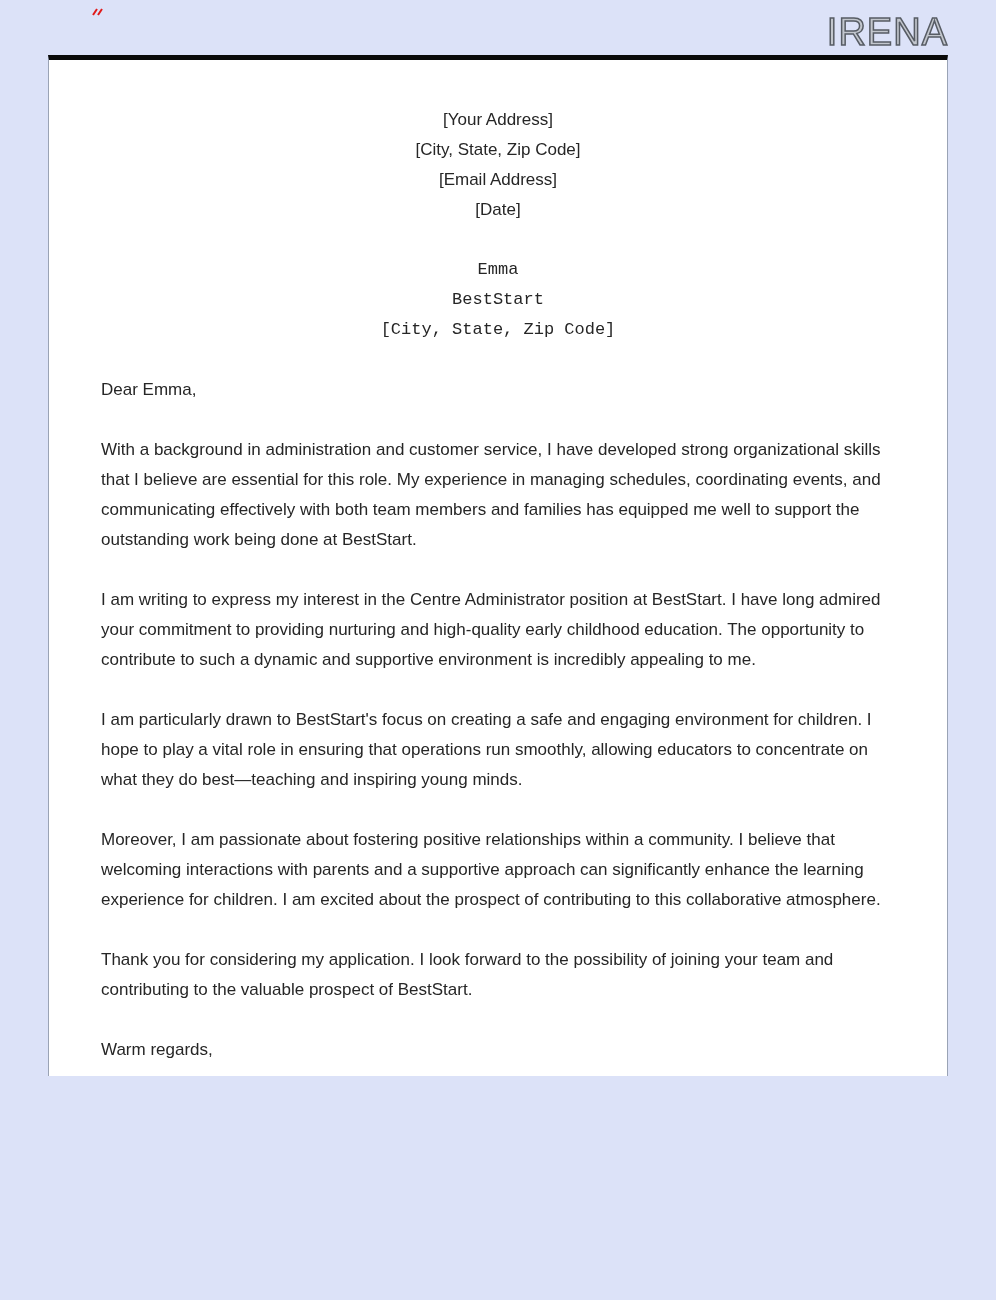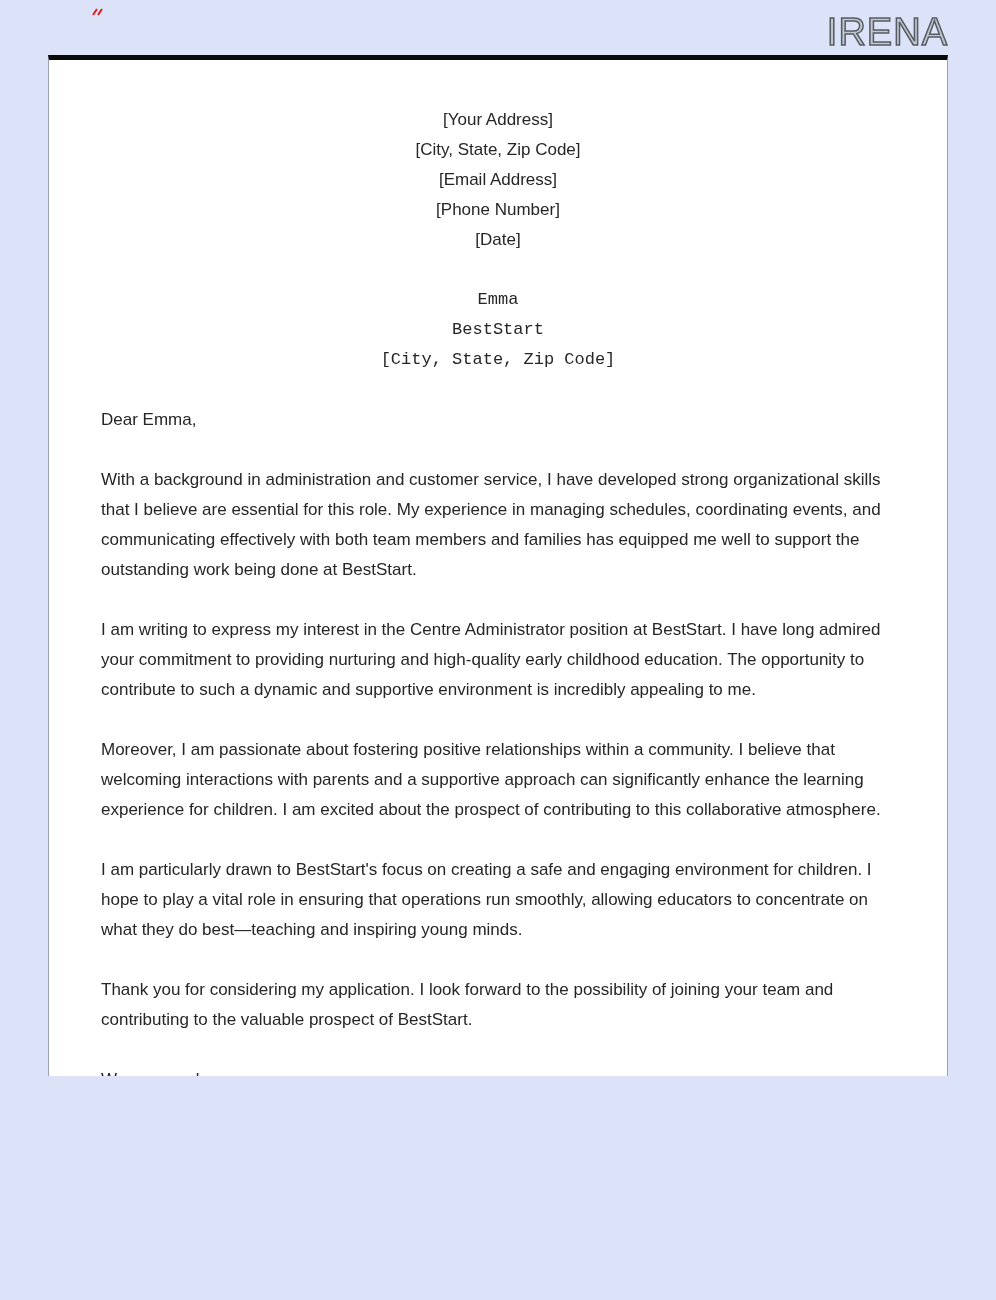--- a/index.html
+++ b/index.html
@@ -95,36 +95,35 @@
   </span>
 
   <div class="logo">IRENA</div>
 
   <div class="page">
 
     <div class="sender">
       <div class="addr-line">[Your Address]</div>
       <div class="addr-line">[City, State, Zip Code]</div>
       <div class="addr-line">[Email Address]</div>
-      <div class="addr-line">[Phone Number]</div>
       <div class="addr-line">[Date]</div>
     </div>
 
     <div class="recipient">
       <div class="addr-line">Emma</div>
       <div class="addr-line">BestStart</div>
       <div class="addr-line">[City, State, Zip Code]</div>
     </div>
 
     <p>Dear Emma,</p>
 
     <p>With a background in administration and customer service, I have developed strong organizational skills that I believe are essential for this role. My experience in managing schedules, coordinating events, and communicating effectively with both team members and families has equipped me well to support the outstanding work being done at BestStart.</p>
     <p>I am writing to express my interest in the Centre Administrator position at BestStart. I have long admired your commitment to providing nurturing and high-quality early childhood education. The opportunity to contribute to such a dynamic and supportive environment is incredibly appealing to me.</p>
+    <p>I am particularly drawn to BestStart's focus on creating a safe and engaging environment for children. I hope to play a vital role in ensuring that operations run smoothly, allowing educators to concentrate on what they do best—teaching and inspiring young minds.</p>
     <p>Moreover, I am passionate about fostering positive relationships within a community. I believe that welcoming interactions with parents and a supportive approach can significantly enhance the learning experience for children. I am excited about the prospect of contributing to this collaborative atmosphere.</p>
-    <p>I am particularly drawn to BestStart's focus on creating a safe and engaging environment for children. I hope to play a vital role in ensuring that operations run smoothly, allowing educators to concentrate on what they do best—teaching and inspiring young minds.</p>
     <p>Thank you for considering my application. I look forward to the possibility of joining your team and contributing to the valuable prospect of BestStart.</p>
 
     <p>Warm regards,</p>
 
     <p>Irena</p>
 
     <p class="date-line">
       <a class="date-link">04-07-2025</a>
     </p>
 

